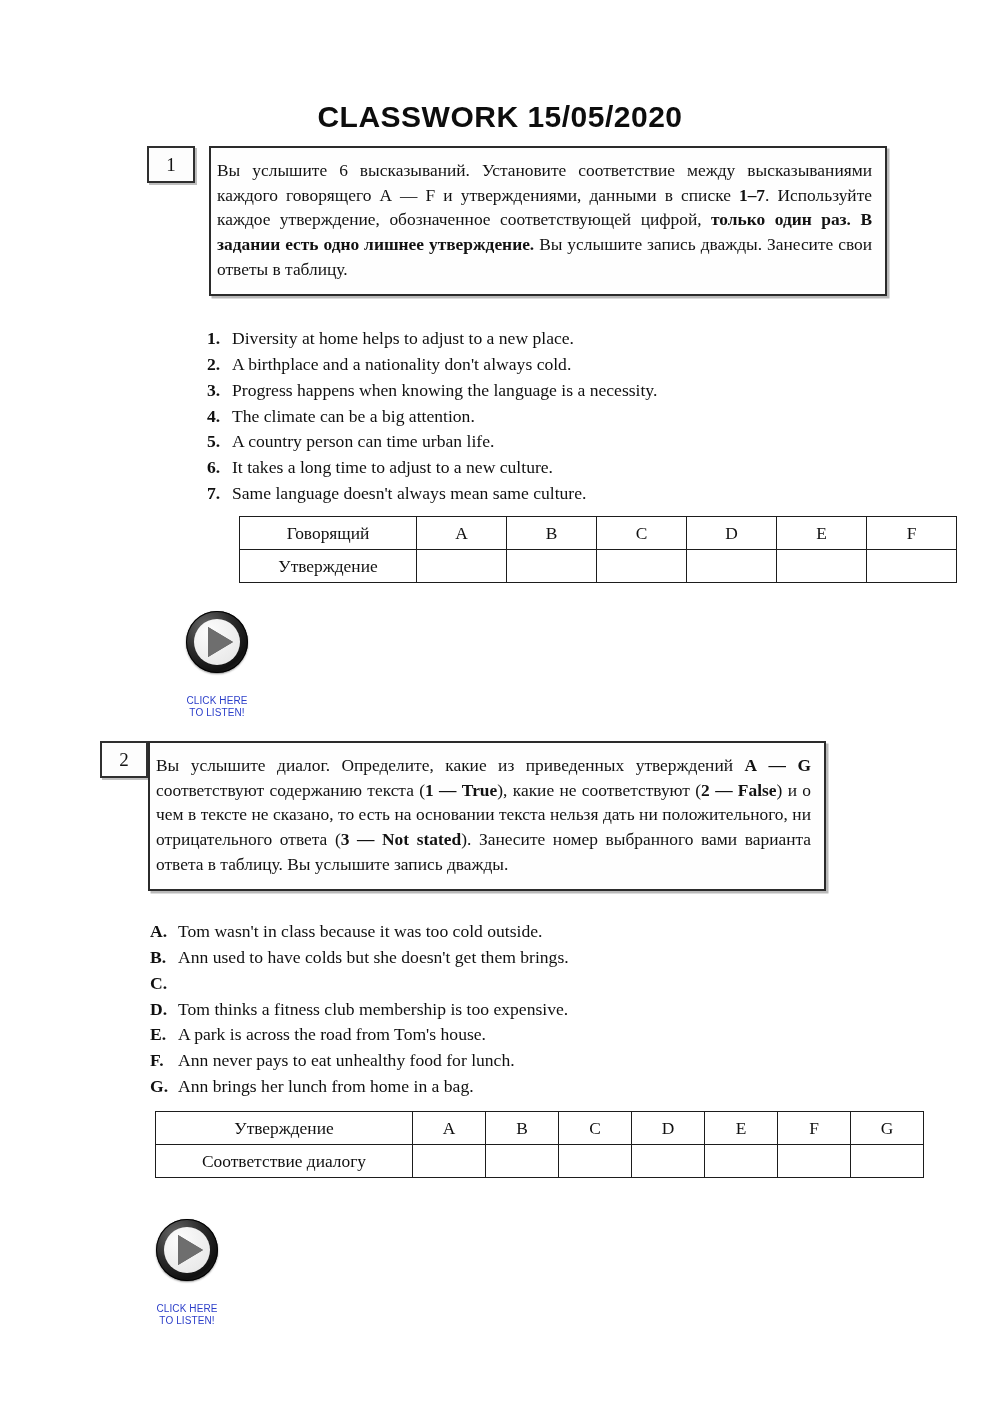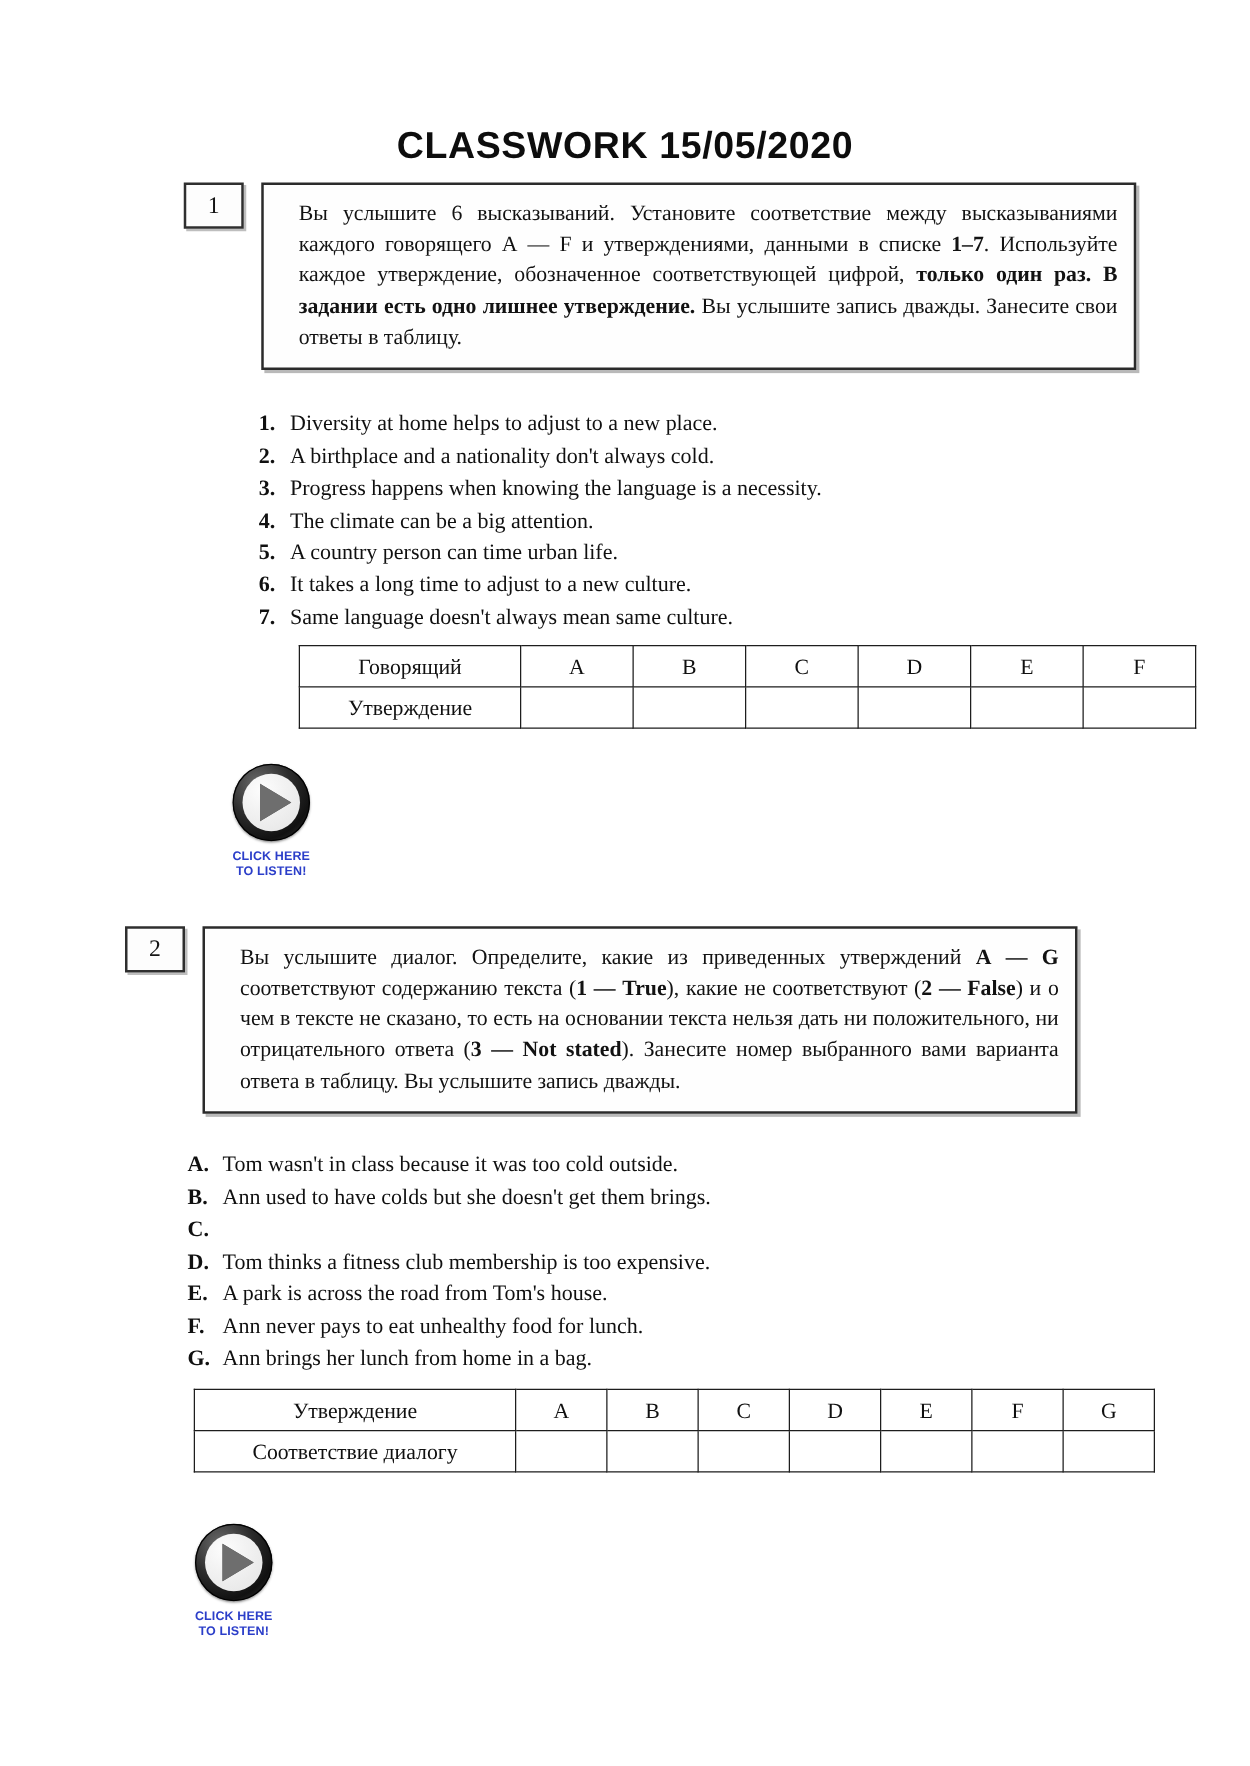--- a/index.html
+++ b/index.html
@@ -54,29 +54,29 @@
     align-items: center;
     justify-content: center;
     flex: 0 0 auto;
     color: #141414;
   }
 
   .task-box {
     border: 2px solid #2b2b2b;
     box-shadow: 2.5px 2.5px 0 rgba(80,80,80,0.4);
     background: #fefefe;
-    padding: 10px 13px 12px 28px;
+    padding: 10px 13px 12px 6px;
     font-size: 17.4px;
     line-height: 1.42;
     text-align: justify;
     color: #121212;
     font-family: "Liberation Serif", "DejaVu Serif", serif;
   }
   #task-1 .task-box { width: 655px; margin-left: 14px; }
-  #task-2 .task-box { width: 655px; margin-left: 14px; }
+  #task-2 .task-box { width: 655px; }
 
   .task-box b { font-weight: bold; }
 
   
   .statements {
     position: absolute;
     font-size: 17.6px;
     line-height: 1.47;
     color: #101010;
   }
@@ -161,23 +161,23 @@
     z-index: 2;
     width: 0;
     height: 0;
     margin-left: 7px;
     border-top: 15px solid transparent;
     border-bottom: 15px solid transparent;
     border-left: 25px solid #6e6e6e;
     filter: drop-shadow(0.5px 0 0 #4a4a4a);
   }
   .listen-label {
-    margin-top: 7px;
+    margin-top: 22px;
     font-family: "Liberation Sans", sans-serif;
-    font-weight: bold;
+    font-weight: normal;
     font-size: 10px;
     line-height: 1.16;
     letter-spacing: 0.1px;
     color: #2b3ec9;
     text-align: center;
   }
   .listen-label span { display: block; }
 </style>
 </head>
 <body>

